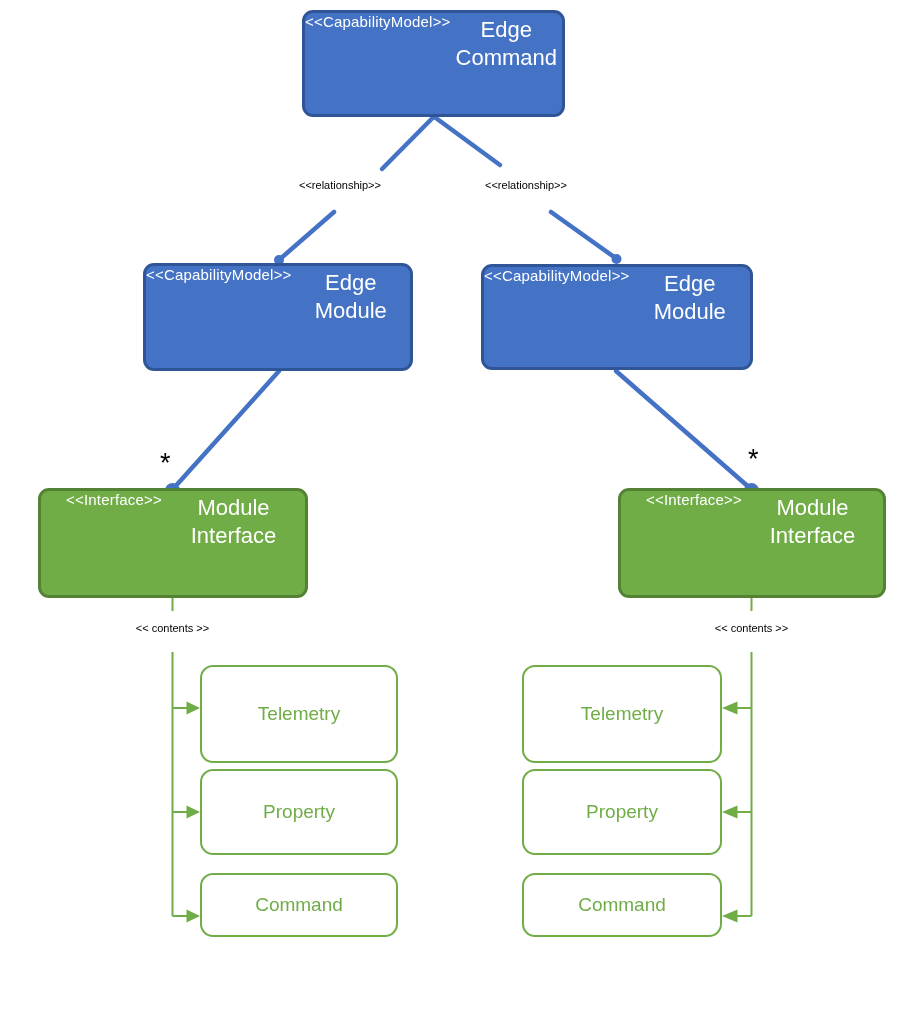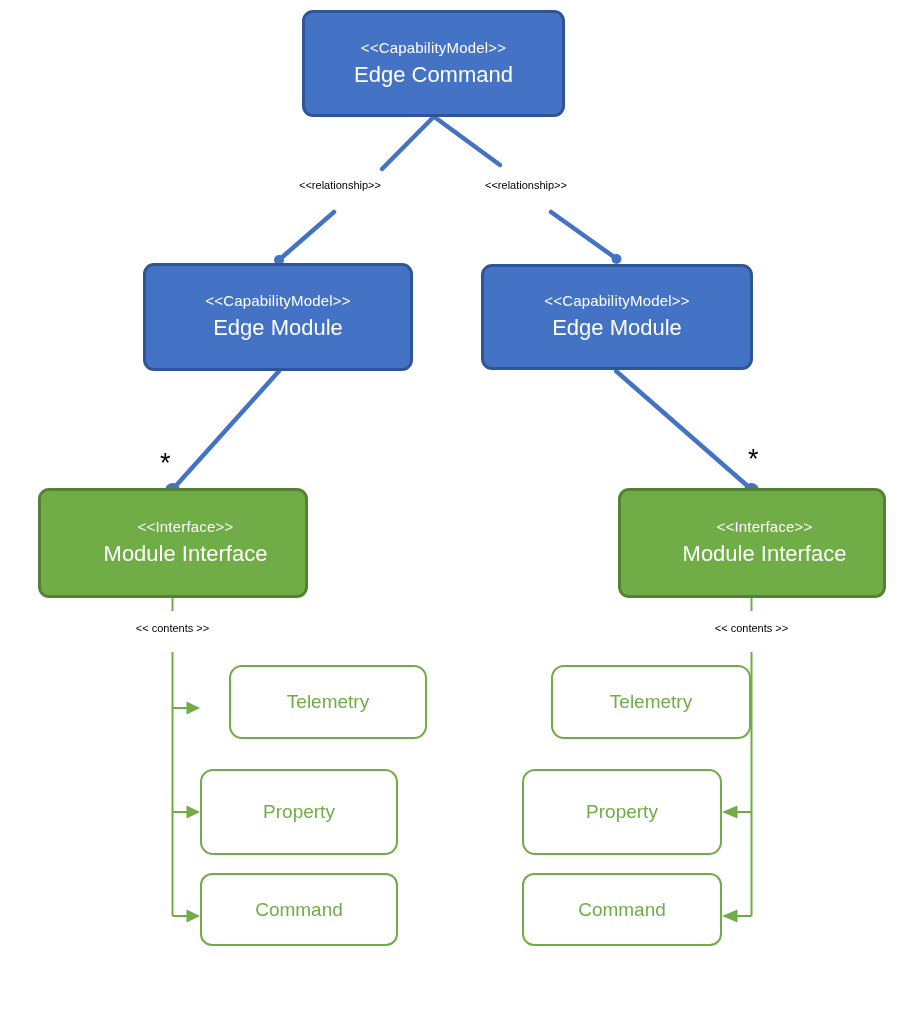--- a/index.html
+++ b/index.html
@@ -4,21 +4,21 @@
 <style>
   html,body{margin:0;padding:0;background:#fff;}
   .canvas{
     position:relative;width:899px;height:1024px;background:#ffffff;overflow:hidden;
     font-family:"Liberation Sans", sans-serif;
   }
   .canvas svg{position:absolute;left:0;top:0;width:899px;height:1024px;}
 
   .node{
     position:absolute;box-sizing:border-box;border-radius:11px;
-    display:flex;flex-direction:column;align-items:center;justify-content:center;
+    display:flex;flex-direction:row;align-items:flex-start;justify-content:center;
     color:#ffffff;text-align:center;line-height:1.25;
   }
   .node.blue{background:#4472C4;border:3px solid #2F5597;}
   .node.green{background:#70AD47;border:3px solid #548235;padding-left:25px;}
   .stereotype{font-size:15px;letter-spacing:0.2px;}
   .node-name{font-size:22px;margin-top:3px;}
 
   #edge-device{left:302px;top:10px;width:263px;height:107px;}
   #edge-module-left{left:143px;top:263px;width:270px;height:108px;}
   #edge-module-right{left:481px;top:264px;width:272px;height:106px;}
@@ -26,23 +26,23 @@
   #module-interface-right{left:618px;top:488px;width:268px;height:110px;}
 
   .item-box{
     position:absolute;box-sizing:border-box;background:#ffffff;
     border:2px solid #70AD47;border-radius:13px;
     display:flex;align-items:center;justify-content:center;
     color:#70AD47;font-size:19px;
   }
   .col-left{left:200px;width:198px;}
   .col-right{left:522px;width:200px;}
-  .row-1{top:665px;height:74px;margin-left:29px;}
+  .row-1{top:665px;height:98px;}
   .row-2{top:769px;height:86px;}
-  .row-3{top:873px;height:73px;border-radius:12px;}
+  .row-3{top:873px;height:64px;}
 
   .floating-label{
     position:absolute;color:#000000;font-size:11px;text-align:center;white-space:nowrap;
   }
   #rel-left{left:262px;top:179px;width:156px;}
   #rel-right{left:448px;top:179px;width:156px;}
   #contents-left{left:100px;top:622px;width:145px;}
   #contents-right{left:679px;top:622px;width:145px;}
   .star{position:absolute;color:#000000;font-size:27px;line-height:1;}
   #star-left{left:160px;top:450px;}

